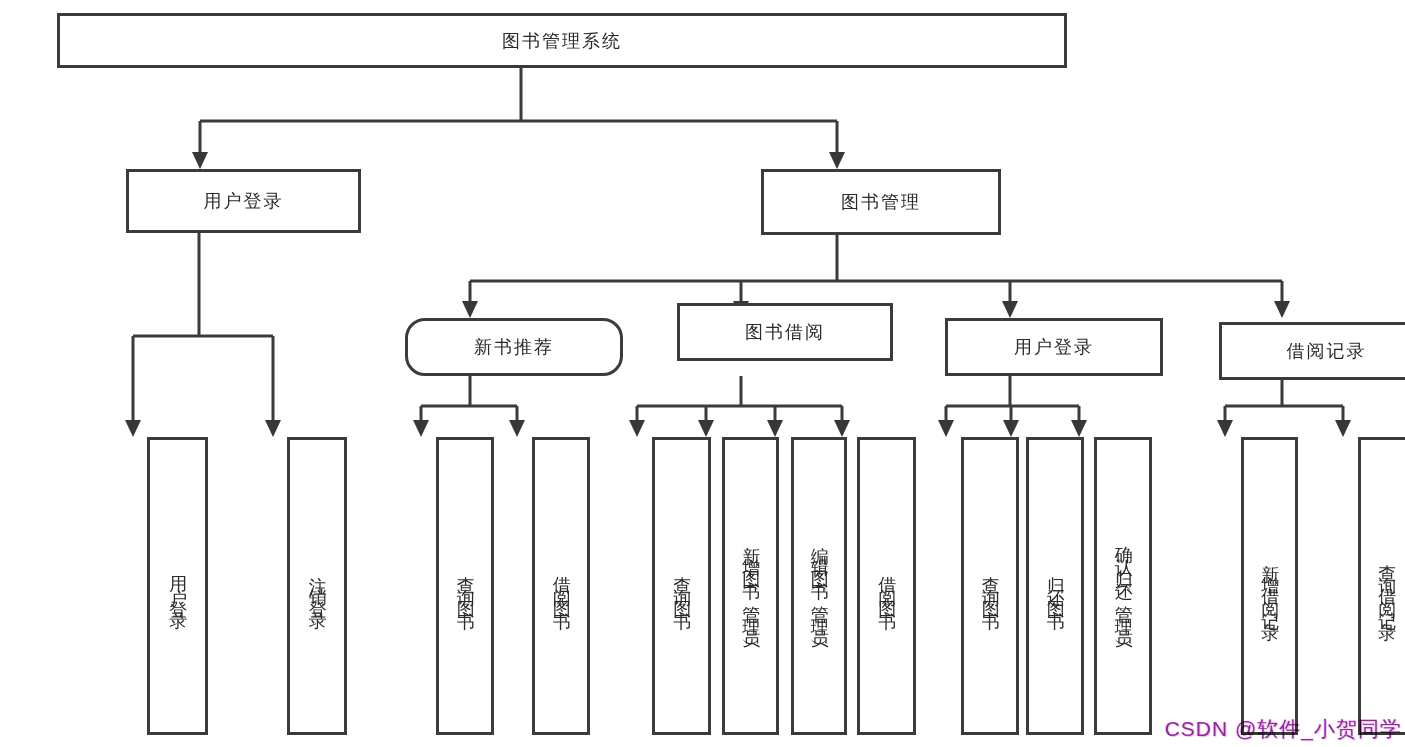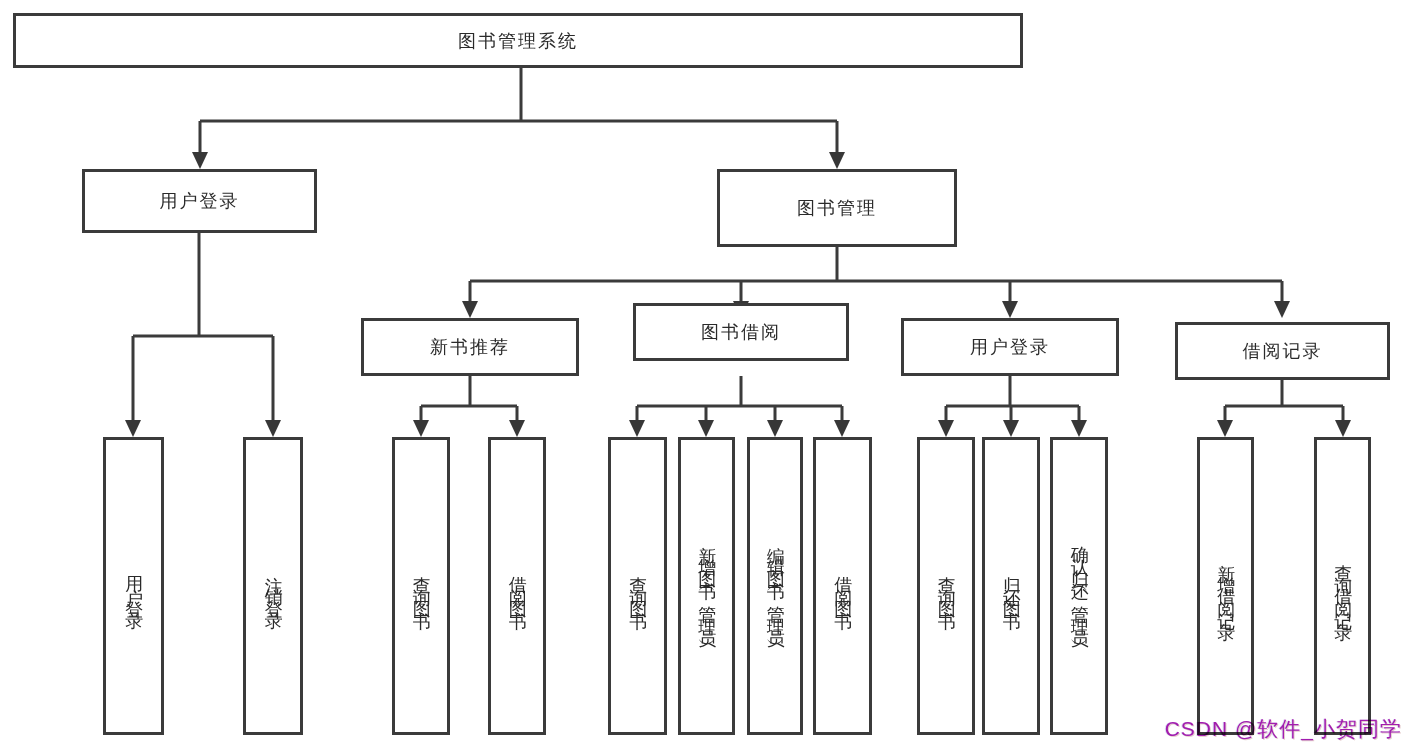--- a/index.html
+++ b/index.html
@@ -6,32 +6,32 @@
   .canvas {
     position:relative; width:1405px; height:747px; background:#ffffff;
     font-family:"Liberation Sans","DejaVu Sans",sans-serif; overflow:hidden;
   }
   .wires { position:absolute; left:0; top:0; width:1405px; height:747px; z-index:1; }
   .wires .w { fill:none; stroke:#3b3b3b; stroke-width:3; }
   .wires .a { fill:#373737; stroke:none; }
   .box {
     position:absolute; box-sizing:border-box; background:#ffffff;
     border:3px solid #3b3b3b; display:flex; align-items:center; justify-content:center;
-    z-index:2; color:#2a2a2a;
+    z-index:2; color:#2a2a2a;margin-left:44px;
   }
   .h-label { font-size:18px; letter-spacing:2px; white-space:nowrap; }
   .v-label {
     writing-mode:vertical-rl; text-orientation:mixed;
     font-size:18px; letter-spacing:12px; line-height:1.2; white-space:nowrap;
   }
   
   #n-root   { left:13px;  top:13px;  width:1010px; height:55px; }
   #n-login  { left:82px;  top:169px; width:235px;  height:64px; }
-  #n-mgmt   { left:717px; top:169px; width:240px;  height:78px; }
-  #n-newrec { left:361px; top:318px; width:218px;  height:58px; }
+  #n-mgmt   { left:717px; top:169px; width:240px;  height:66px; }
+  #n-newrec { left:361px; top:318px; width:218px;  height:58px;border-radius:20px; }
   #n-borrow { left:633px; top:303px; width:216px;  height:58px; }
   #n-cur    { left:901px; top:318px; width:218px;  height:58px; }
   #n-rec    { left:1175px;top:322px; width:215px;  height:58px; }
   .leaf     { top:437px; height:298px; }
   #l0  { left:103px;  width:61px; }
   #l1  { left:243px;  width:60px; }
   #l2  { left:392px;  width:58px; }
   #l3  { left:488px;  width:58px; }
   #l4  { left:608px;  width:59px; }
   #l5  { left:678px;  width:57px; }

